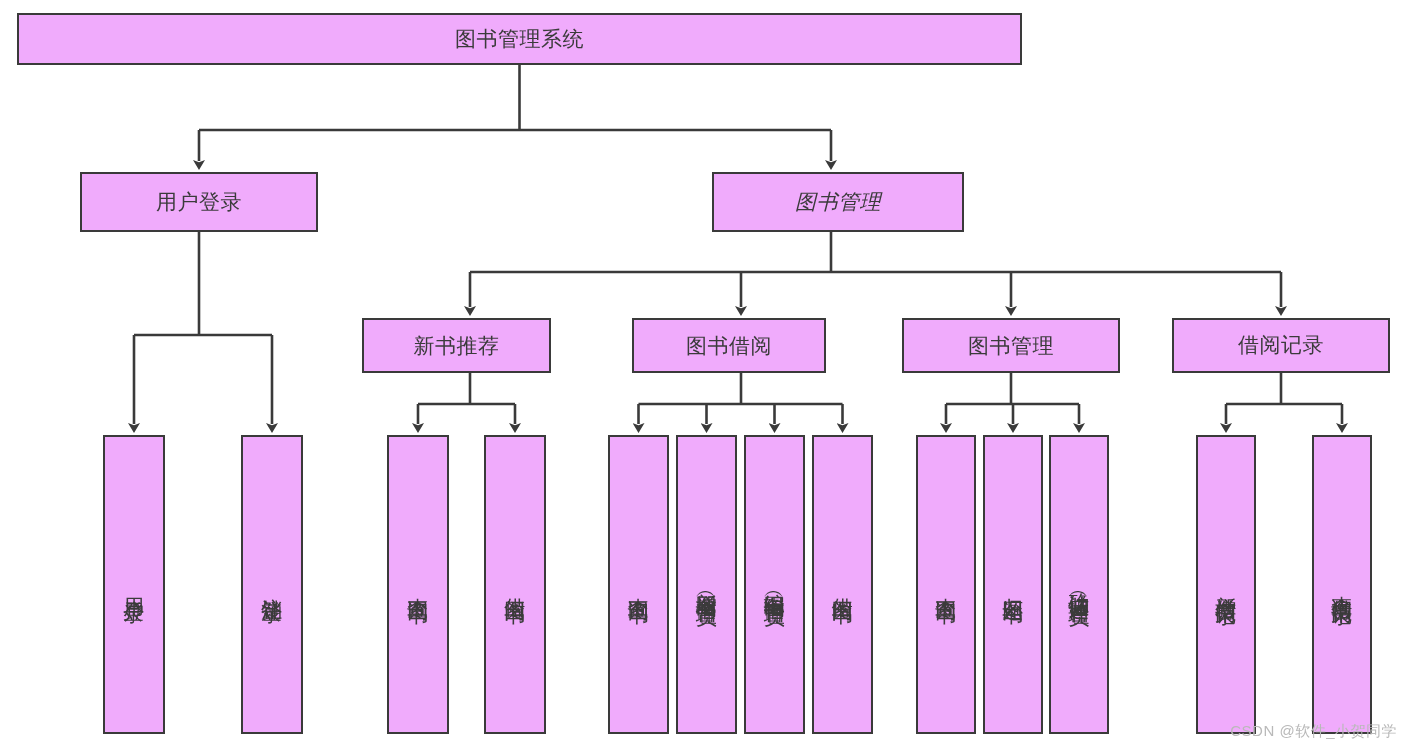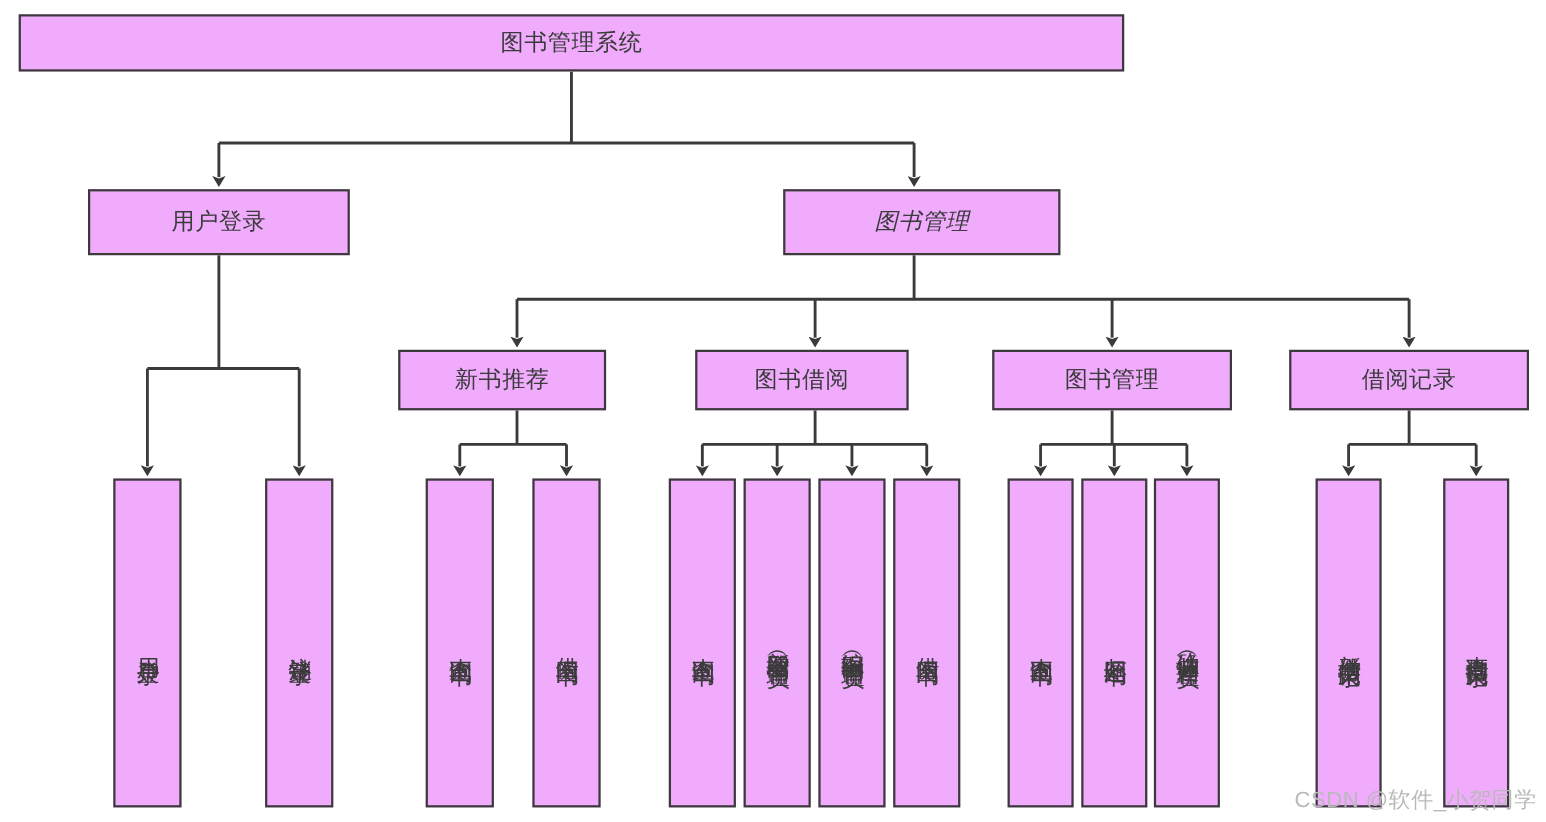--- a/index.html
+++ b/index.html
@@ -54,21 +54,21 @@
     color: #3b3b3b;
     line-height: 1.22;
     letter-spacing: 2px;
     text-align: center;
     white-space: nowrap;
   }
   .watermark {
     position: absolute;
     right: 8px;
     bottom: 6px;
-    font-size: 20px;
+    font-size: 15px;
     color: #b9b9b9;
     letter-spacing: 0.5px;
     white-space: nowrap;
     user-select: none;
   }
 </style>
 </head>
 <body>
 
 <div id="diagram-root">

